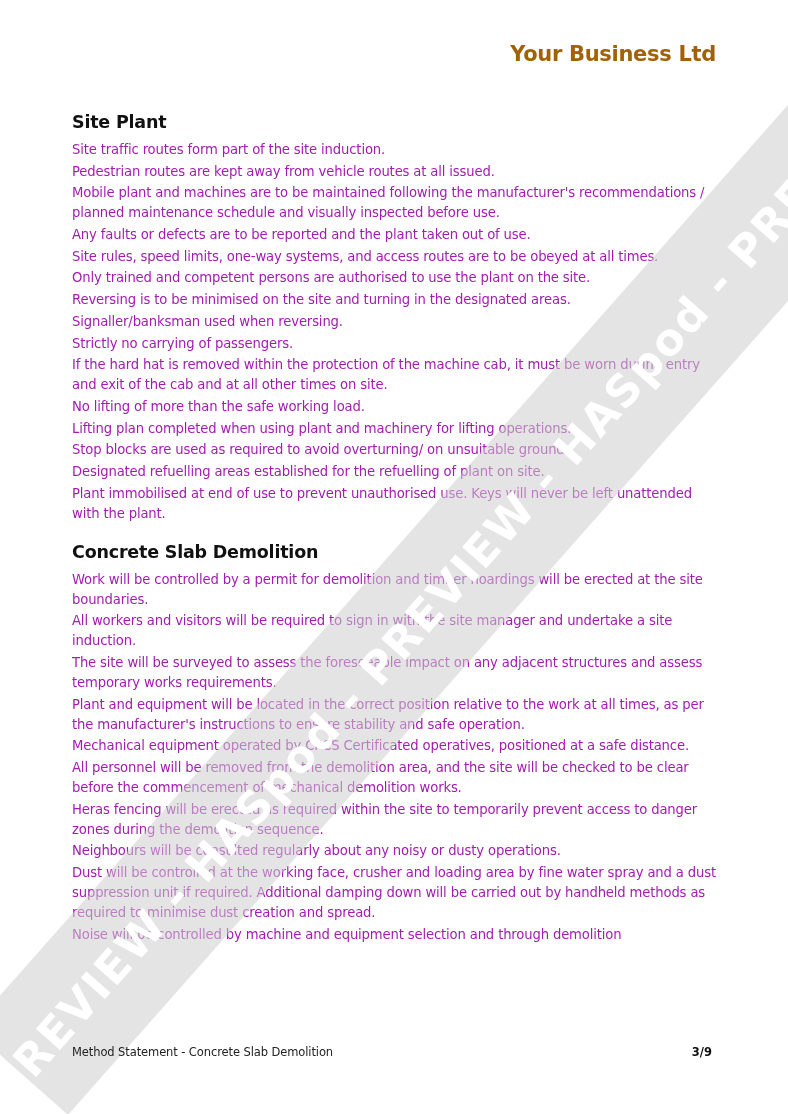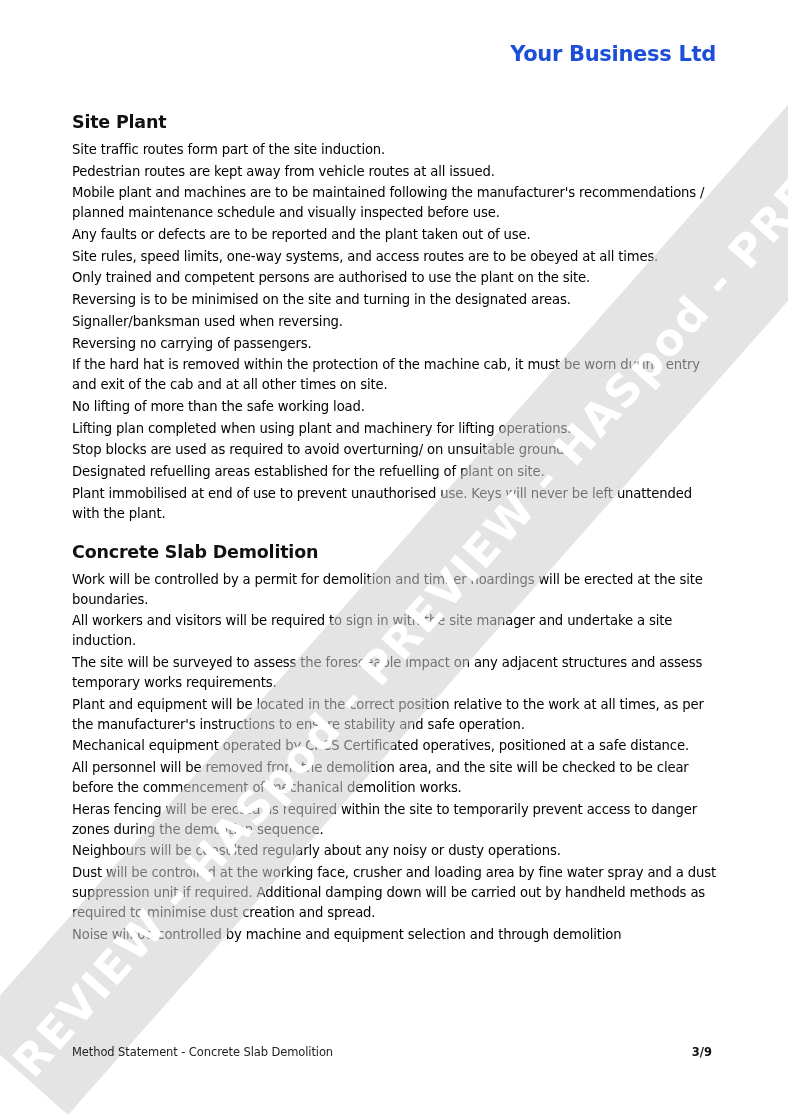--- a/index.html
+++ b/index.html
@@ -1,24 +1,24 @@
 <!DOCTYPE html>
 <html><head>
   <meta charset="utf-8">
   <style>
     html, body { margin: 0; padding: 0; background: #ffffff; }
     body { width: 788px; height: 1114px; position: relative; overflow: hidden;
            font-family: "DejaVu Sans", sans-serif; color: #1b1b1b; }
     .page { position: absolute; left: 0; top: 0; width: 788px; height: 1114px; }
     .company { position: absolute; right: 72px; top: 42px; font-size: 21px; font-weight: bold;
-               letter-spacing: -0.3px; color: #1d4ed8; }
+               letter-spacing: -0.3px; color: #a16207; }
     .content { position: absolute; left: 72px; top: 110px; width: 650px; }
     h2 { font-size: 17.5px; font-weight: bold; margin: 0 0 6px 0; letter-spacing: -0.2px; color: #111; line-height: 24px; }
     h2.second { margin-top: 16px; }
-    .item { font-size: 13.2px; line-height: 20px; margin: 0 0 1.7px 0; letter-spacing: -0.15px; color: #000000; }
+    .item { font-size: 13.2px; line-height: 20px; margin: 0 0 1.7px 0; letter-spacing: -0.15px; color: #a21caf; }
     .footer-left { position: absolute; left: 72px; top: 1045px; font-size: 11.5px; color: #222; letter-spacing: -0.1px; }
     .footer-right { position: absolute; right: 76px; top: 1045px; font-size: 11.5px; font-weight: bold; color: #111; }
     .watermark { position: absolute; left: -200px; top: 520px; width: 1300px; height: 130px;
                  background: rgba(205,205,205,0.55); transform: rotate(-48.5deg); transform-origin: 50% 50%;
                  display: flex; align-items: center; justify-content: center; pointer-events: none; }
     .watermark-text { color: #ffffff; font-size: 44px; font-weight: bold; letter-spacing: 2px; white-space: nowrap; }
   </style>
 </head>
 <body>
 
@@ -29,21 +29,21 @@
     <h2>Site Plant</h2>
     <div>
       <p class="item">Site traffic routes form part of the site induction.</p>
       <p class="item">Pedestrian routes are kept away from vehicle routes at all issued.</p>
       <p class="item">Mobile plant and machines are to be maintained following the manufacturer's recommendations / planned maintenance schedule and visually inspected before use.</p>
       <p class="item">Any faults or defects are to be reported and the plant taken out of use.</p>
       <p class="item">Site rules, speed limits, one-way systems, and access routes are to be obeyed at all times.</p>
       <p class="item">Only trained and competent persons are authorised to use the plant on the site.</p>
       <p class="item">Reversing is to be minimised on the site and turning in the designated areas.</p>
       <p class="item">Signaller/banksman used when reversing.</p>
-      <p class="item">Reversing no carrying of passengers.</p>
+      <p class="item">Strictly no carrying of passengers.</p>
       <p class="item">If the hard hat is removed within the protection of the machine cab, it must be worn during entry and exit of the cab and at all other times on site.</p>
       <p class="item">No lifting of more than the safe working load.</p>
       <p class="item">Lifting plan completed when using plant and machinery for lifting operations.</p>
       <p class="item">Stop blocks are used as required to avoid overturning/ on unsuitable ground.</p>
       <p class="item">Designated refuelling areas established for the refuelling of plant on site.</p>
       <p class="item">Plant immobilised at end of use to prevent unauthorised use. Keys will never be left unattended with the plant.</p>
     </div>
 
     <h2 class="second">Concrete Slab Demolition</h2>
     <div>

